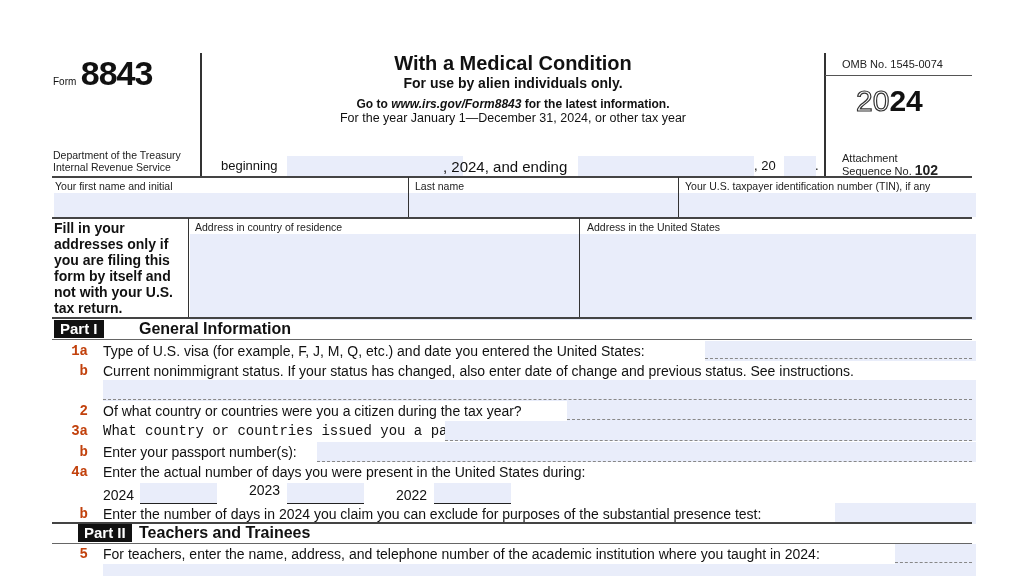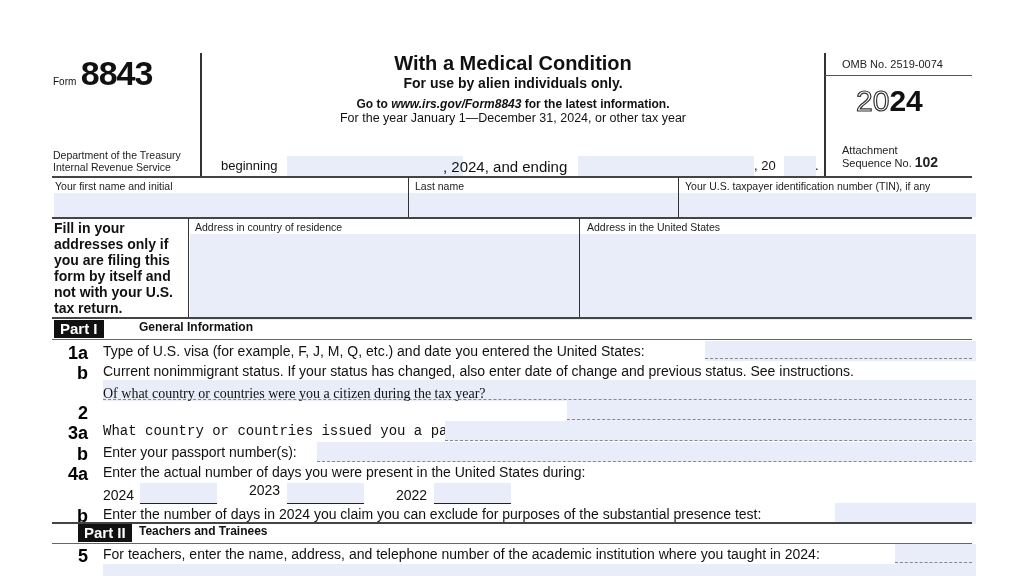--- a/index.html
+++ b/index.html
@@ -6,23 +6,23 @@
   body { width:1024px; height:576px; position:relative; overflow:hidden; font-family:"Liberation Sans", sans-serif; color:#111; }
   .abs { position:absolute; }
   .fill { background:#e9edfa; }
   .vline { position:absolute; background:#333; width:2px; }
   .hline { position:absolute; background:#444; height:2px; }
   .hthin { position:absolute; background:#666; height:1px; }
   .dash { position:absolute; border-bottom:1px dashed #888; height:0; }
   .small { font-size:10.5px; color:#222; }
   .label { font-size:10.5px; color:#222; }
   .q { font-size:14px; color:#111; white-space:nowrap; }
-  .qn { font-size:18px; font-weight:bold; color:#000000; text-align:right; width:28px; }
+  .qn { font-size:14px; font-weight:bold; color:#c2410c; text-align:right; width:28px;font-family:Liberation Mono, monospace; }
   .partbox { background:#111; color:#fff; font-weight:bold; font-size:15px; padding:0 6px; height:18px; line-height:18px; }
-  .parttitle { font-weight:bold; font-size:12px; }
+  .parttitle { font-weight:bold; font-size:16px; }
   .outline-num { color:#fff; -webkit-text-stroke:1.2px #333; }
 </style>
 </head>
 <body>
 
 <div class="abs" style="left:52px;top:50px;width:920px;height:126px;">
 </div>
 
 <div class="abs" style="left:53px;top:54px;">
   <span style="font-size:10px;">Form</span>
@@ -46,26 +46,26 @@
 </div>
 
 <div class="abs" style="left:221px;top:158px;font-size:13px;">beginning</div>
 <input class="abs fill" style="left: 287px; top: 156px; width: 172px; height: 18px; border: 0px; outline: 0px;" value="">
 <div class="abs" style="left:443px;top:158px;font-size:15px;">, 2024, and ending</div>
 <input class="abs fill" style="left: 578px; top: 156px; width: 172px; height: 18px; border: 0px; outline: 0px;" value="">
 <div class="abs" style="left:754px;top:158px;font-size:13px;">, 20</div>
 <input class="abs fill" style="left: 784px; top: 156px; width: 28px; height: 18px; border: 0px; outline: 0px;" value="">
 <div class="abs" style="left:815px;top:158px;font-size:13px;">.</div>
 
-<div class="abs small" style="left:842px;top:58px;font-size:11px;">OMB No. 2519-0074</div>
+<div class="abs small" style="left:842px;top:58px;font-size:11px;">OMB No. 1545-0074</div>
 <div class="hthin" style="left:825px;top:75px;width:147px;background:#555;"></div>
 <div class="abs" style="left:856px;top:84px;font-size:30px;font-weight:bold;">
   <span class="outline-num" style="font-weight:normal;">20</span><span>24</span>
 </div>
-<div class="abs small" style="left:842px;top:144px;font-size:11px;line-height:12px;">
+<div class="abs small" style="left:842px;top:152px;font-size:11px;line-height:12px;">
   <div>Attachment</div>
   <div><span>Sequence No.</span> <b style="font-size:14px;">102</b></div>
 </div>
 
 <div class="hline" style="left:52px;top:176px;width:920px;"></div>
 
 <div class="abs label" style="left:55px;top:180px;">Your first name and initial</div>
 <input class="abs fill" style="left: 54px; top: 193px; width: 354px; height: 22px; border: 0px; outline: 0px;" value="">
 <div class="vline" style="left:408px;top:177px;height:40px;width:1px;"></div>
 <div class="abs label" style="left:415px;top:180px;">Last name</div>
@@ -94,21 +94,21 @@
 <div class="abs q" style="left:103px;top:343px;">Type of U.S. visa (for example, F, J, M, Q, etc.) and date you entered the United States:</div>
 <input class="abs fill" style="left: 705px; top: 341px; width: 267px; height: 18px; border: 0px; outline: 0px;">
 <div class="dash" style="left:705px;top:358px;width:267px;"></div>
 
 <div class="abs qn" style="left:60px;top:363px;">b</div>
 <div class="abs q" style="left:103px;top:363px;">Current nonimmigrant status. If your status has changed, also enter date of change and previous status. See instructions.</div>
 <input class="abs fill" style="left: 103px; top: 380px; width: 869px; height: 19px; border: 0px; outline: 0px;">
 <div class="dash" style="left:103px;top:399px;width:869px;"></div>
 
 <div class="abs qn" style="left:60px;top:403px;">2</div>
-<div class="abs q" style="left:103px;top:386px;font-family:Liberation Serif, serif;">Of what country or countries were you a citizen during the tax year?</div>
+<div class="abs q" style="left:103px;top:403px;">Of what country or countries were you a citizen during the tax year?</div>
 <input class="abs fill" style="left: 567px; top: 401px; width: 405px; height: 18px; border: 0px; outline: 0px;">
 <div class="dash" style="left:567px;top:419px;width:405px;"></div>
 
 <div class="abs qn" style="left:60px;top:423px;">3a</div>
 <div class="abs q" style="left:103px;top:423px;font-family:Liberation Mono, monospace;">What country or countries issued you a passport?</div>
 <input class="abs fill" style="left: 445px; top: 421px; width: 527px; height: 18px; border: 0px; outline: 0px;">
 <div class="dash" style="left:445px;top:440px;width:527px;"></div>
 
 <div class="abs qn" style="left:60px;top:444px;">b</div>
 <div class="abs q" style="left:103px;top:444px;">Enter your passport number(s):</div>

